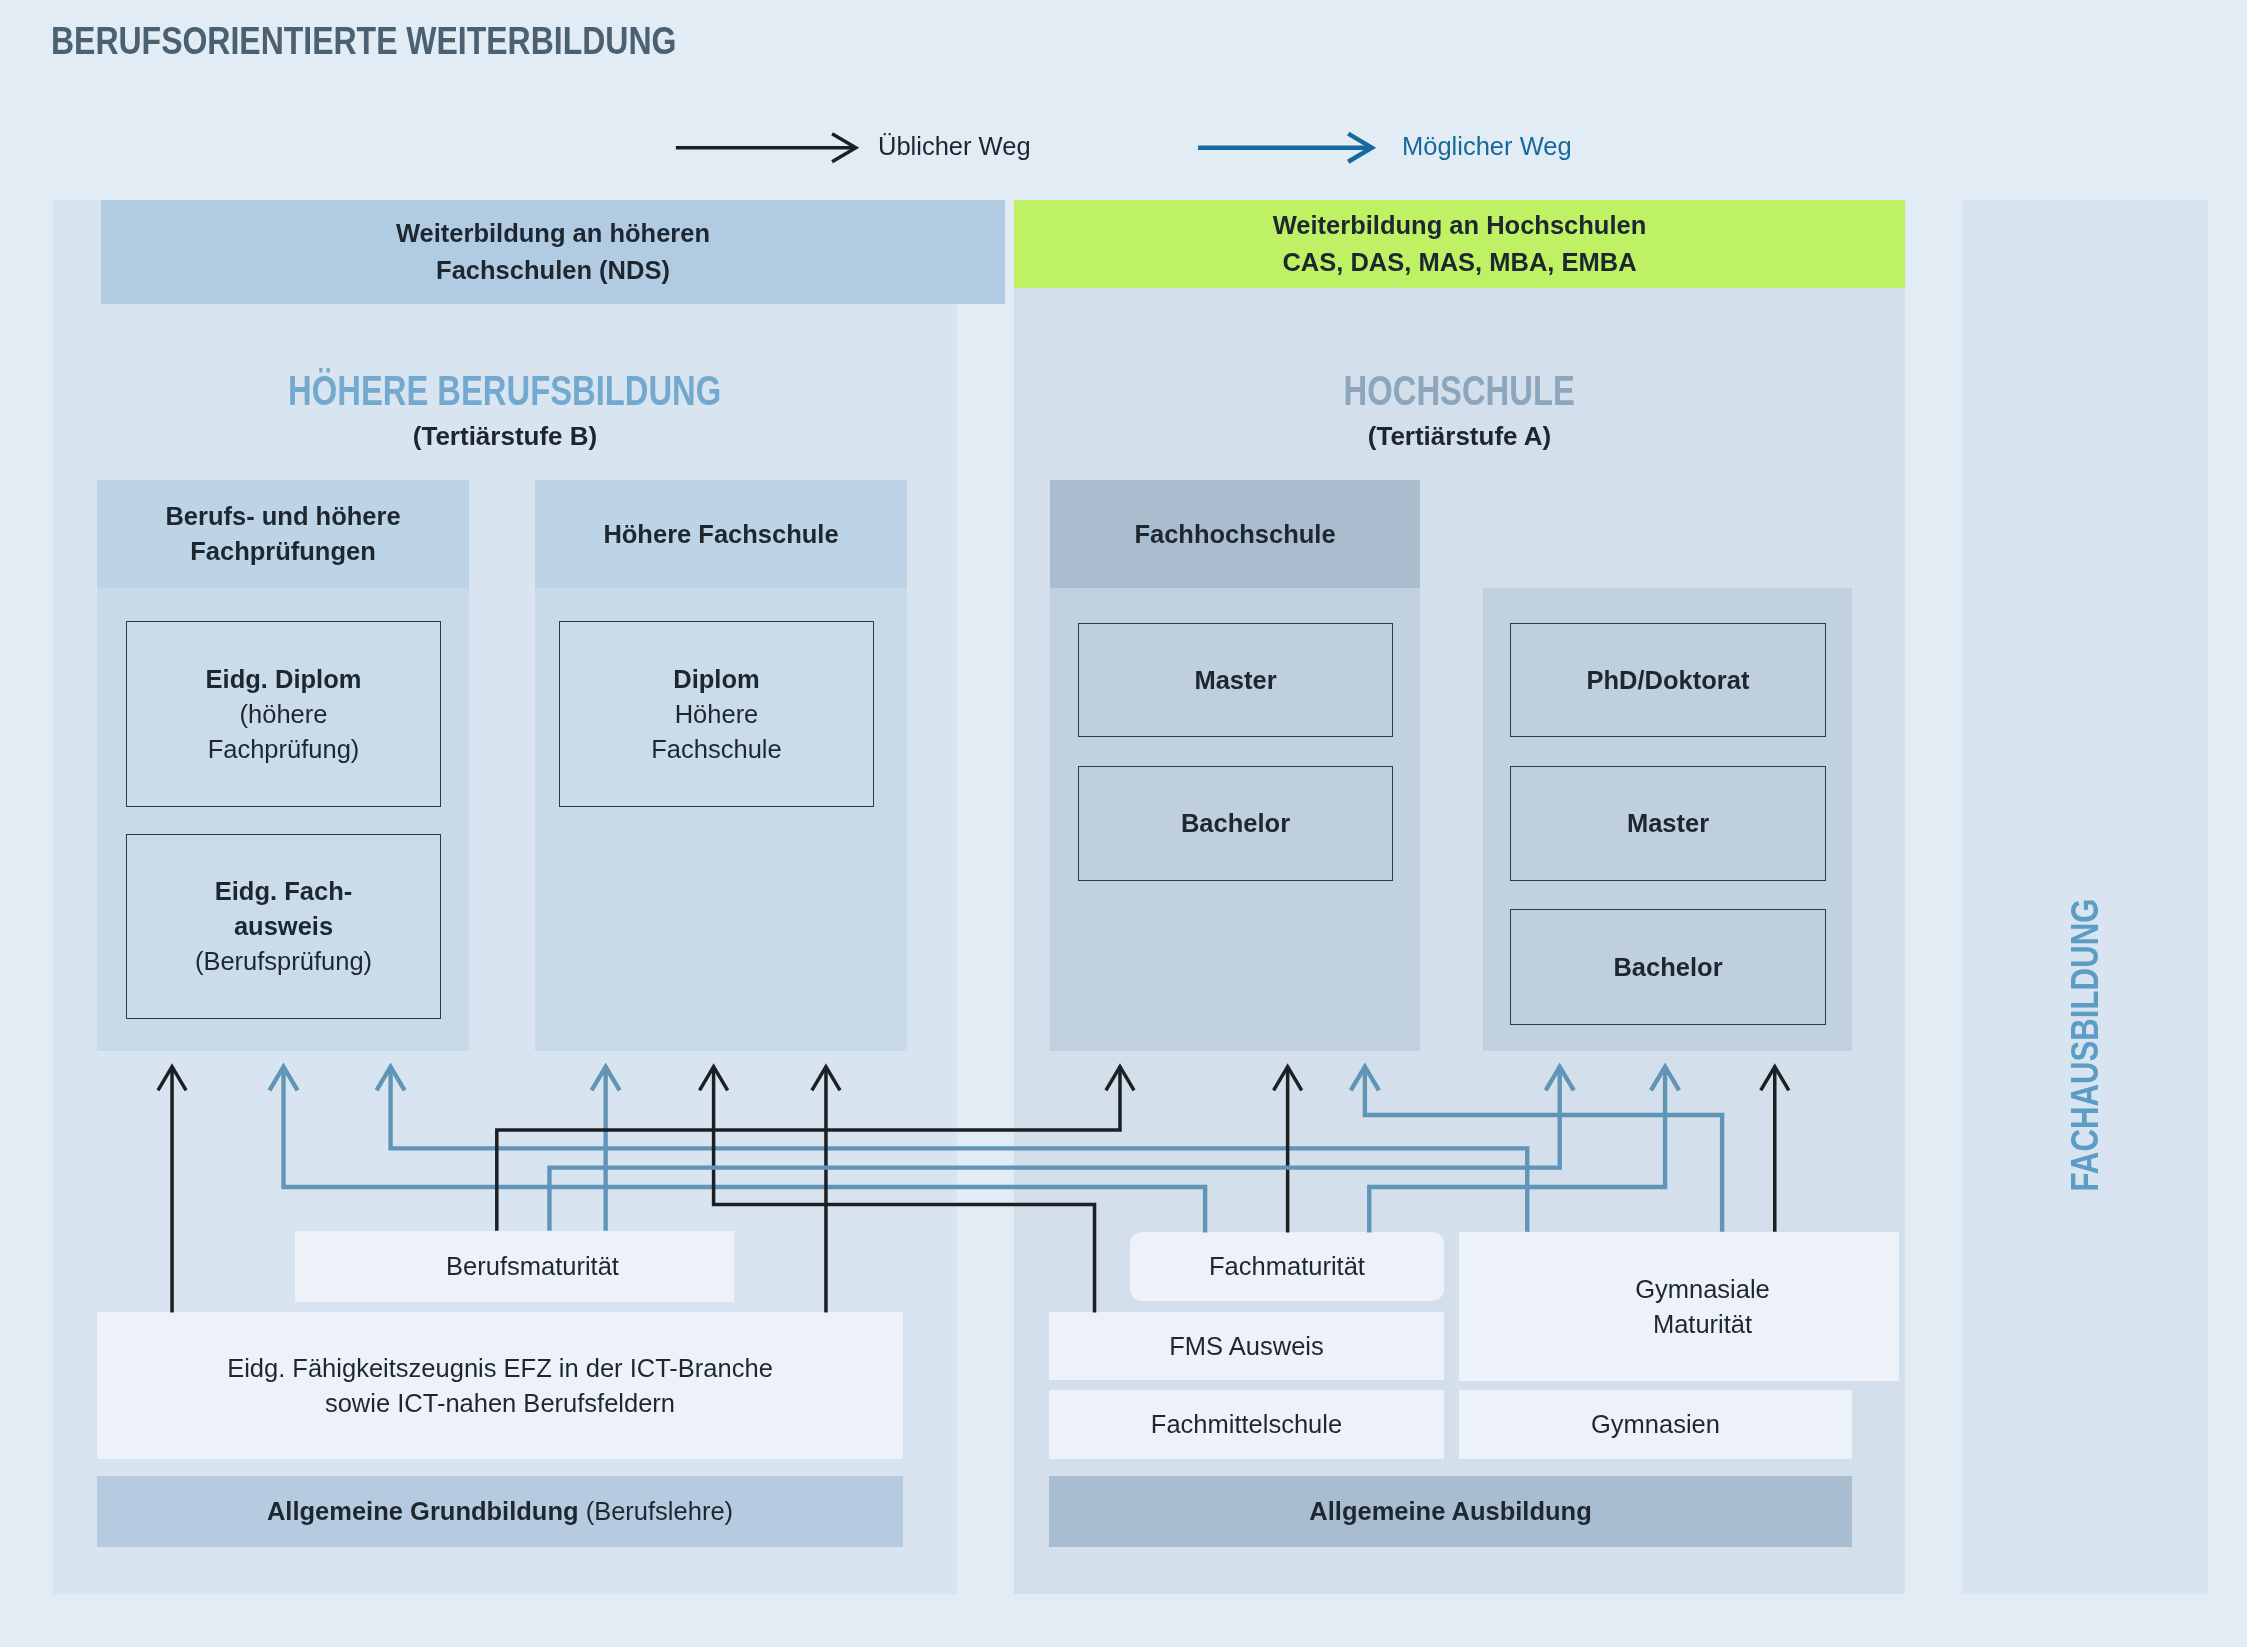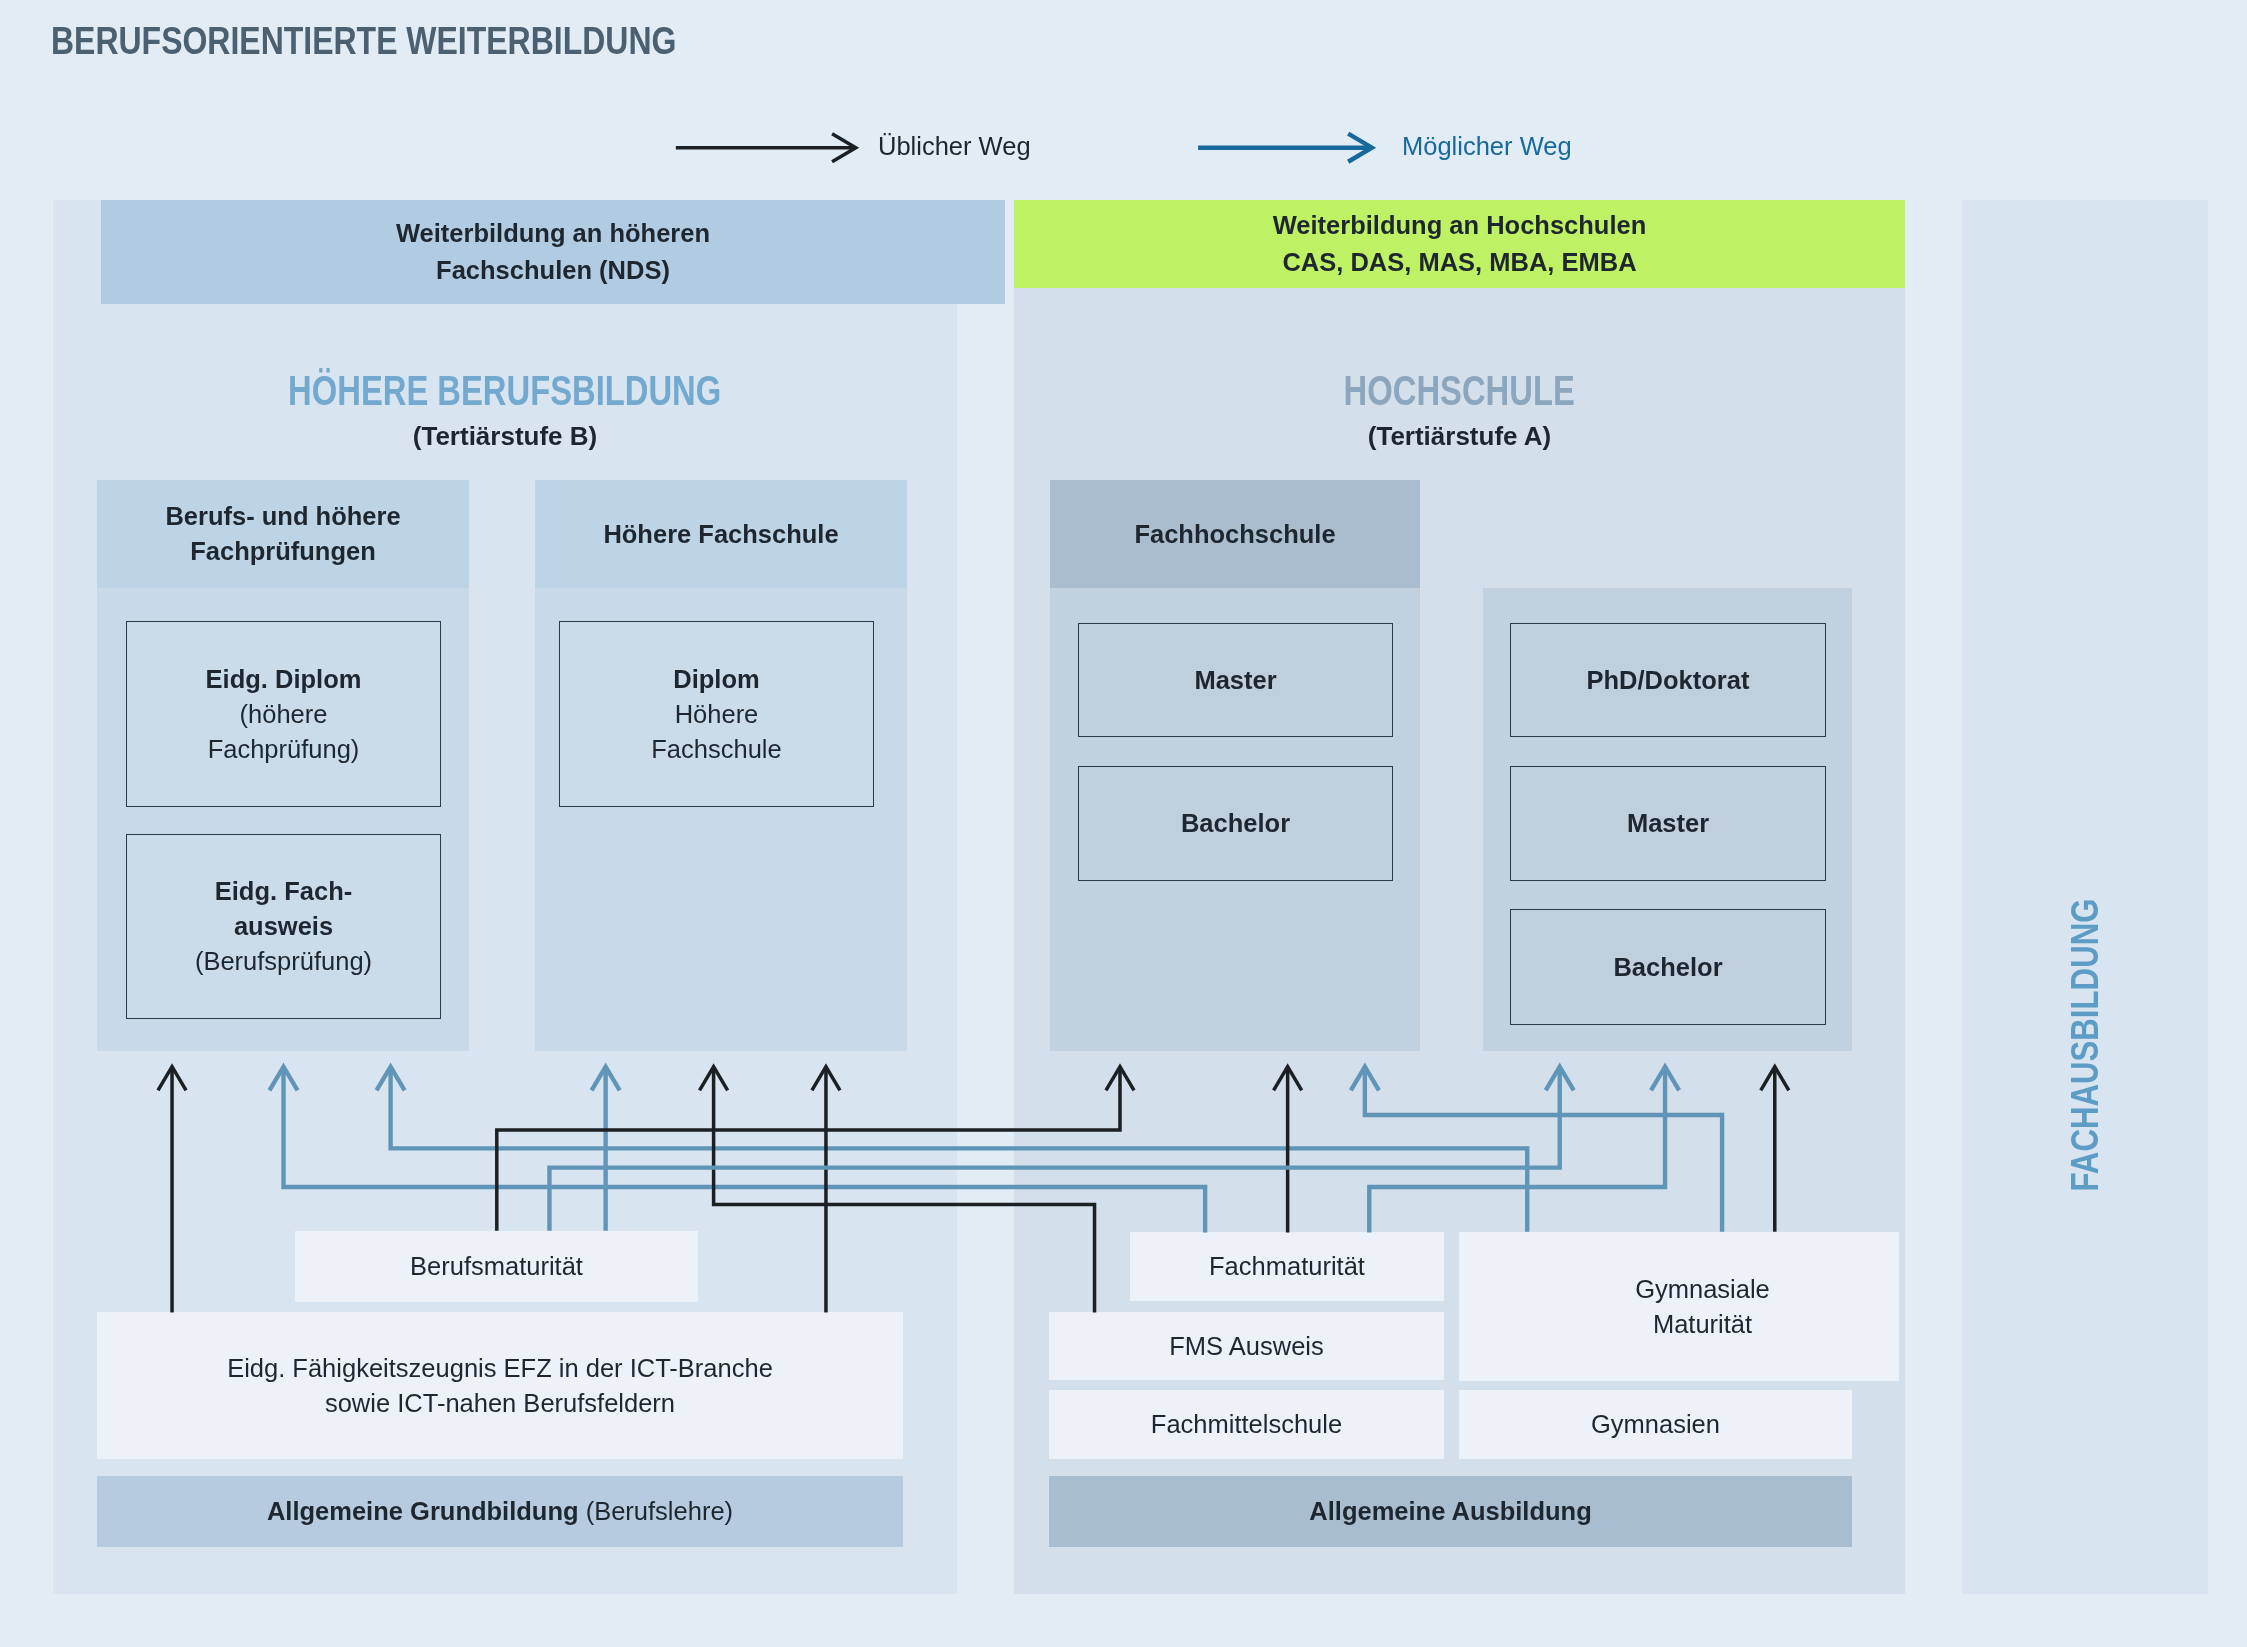--- a/index.html
+++ b/index.html
@@ -56,24 +56,24 @@
   #box-eidg-fachausweis{left:126px;top:834px;width:313px;height:183px;}
   #box-diplom-hf{left:559px;top:621px;width:313px;height:184px;}
   #box-fh-master{left:1078px;top:623px;width:313px;height:112px;}
   #box-fh-bachelor{left:1078px;top:766px;width:313px;height:113px;}
   #box-eth-phd{left:1510px;top:623px;width:314px;height:112px;}
   #box-eth-master{left:1510px;top:766px;width:314px;height:113px;}
   #box-eth-bachelor{left:1510px;top:909px;width:314px;height:114px;}
 
   
   .light-box{background:#ecf2f8;font-size:25.5px;line-height:35px;text-align:center;}
-  #box-berufsmaturitaet{left:295px;top:1231px;width:403px;height:71px;}
+  #box-berufsmaturitaet{left:295px;top:1231px;width:403px;height:71px;padding-left:36px;}
   #box-efz{left:97px;top:1312px;width:806px;height:147px;}
   #band-berufliche{left:97px;top:1476px;width:806px;height:71px;background:#b6cbdf;font-size:25.5px;}
-  #box-fachmaturitaet{left:1130px;top:1232px;width:314px;height:69px;}
+  #box-fachmaturitaet{left:1130px;top:1232px;width:314px;height:69px;border-radius:12px;}
   #box-fms{left:1049px;top:1312px;width:395px;height:68px;}
   #box-fachmittelschule{left:1049px;top:1390px;width:395px;height:69px;}
   #box-gym-maturitaet{left:1459px;top:1232px;width:393px;height:149px;padding-left:47px;}
   #box-gymnasien{left:1459px;top:1390px;width:393px;height:69px;}
   #band-allgemeine{left:1049px;top:1476px;width:803px;height:71px;background:#a8bdd0;font-size:25.5px;font-weight:bold;}
 
   #vertical-label{left:2085px;top:1045px;font-size:39px;font-weight:bold;color:#5d9dc5;white-space:nowrap;
       transform:translate(-50%,-50%) rotate(-90deg) scaleX(0.8);transform-origin:center;}
 
   #arrow-layer{position:absolute;left:0;top:0;width:2247px;height:1648px;pointer-events:none;}

